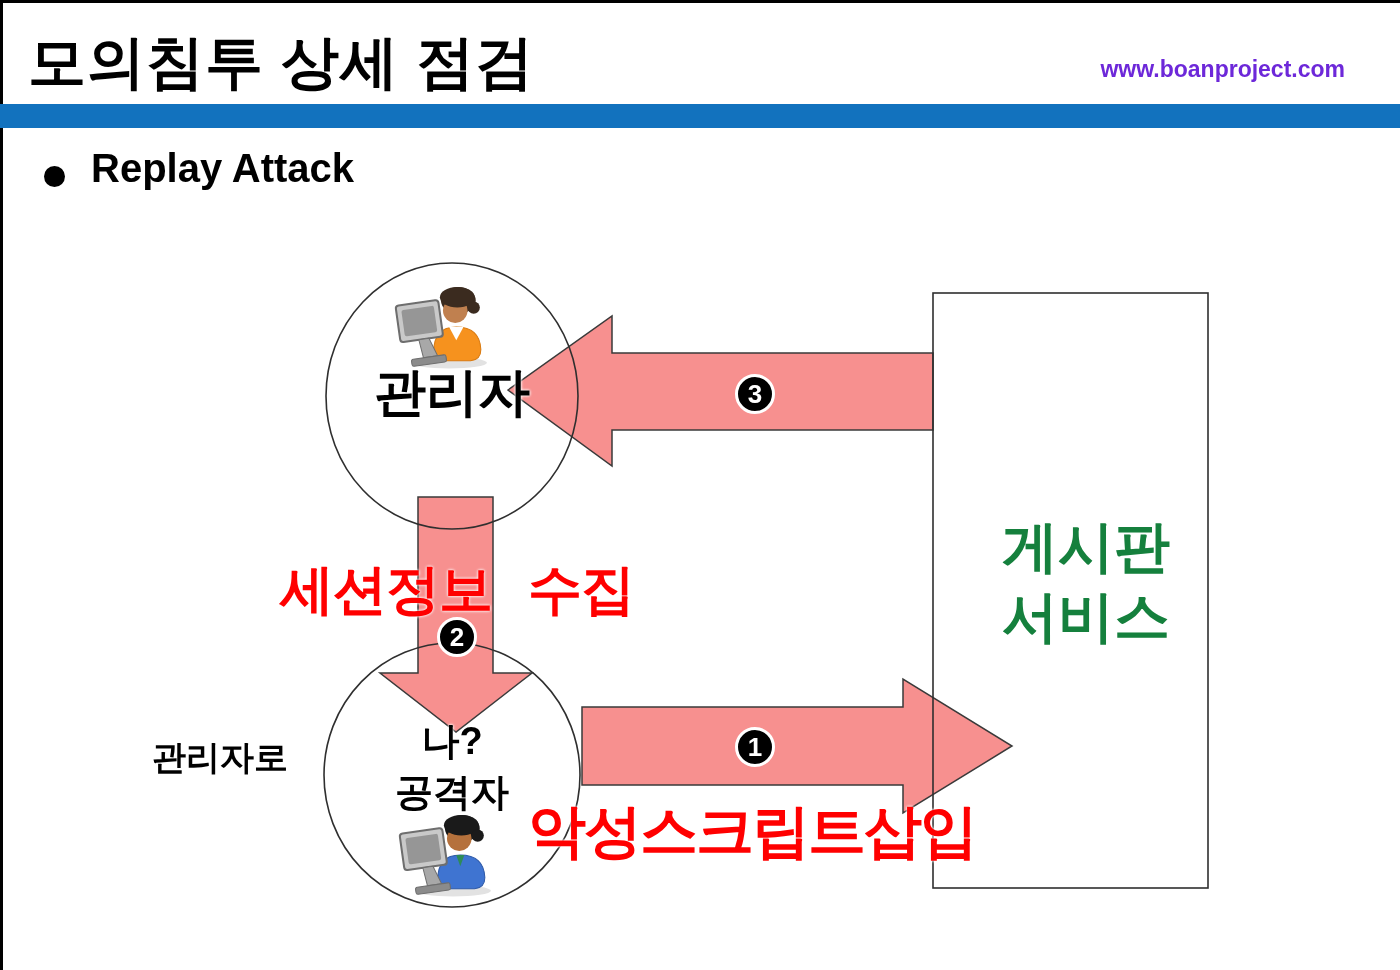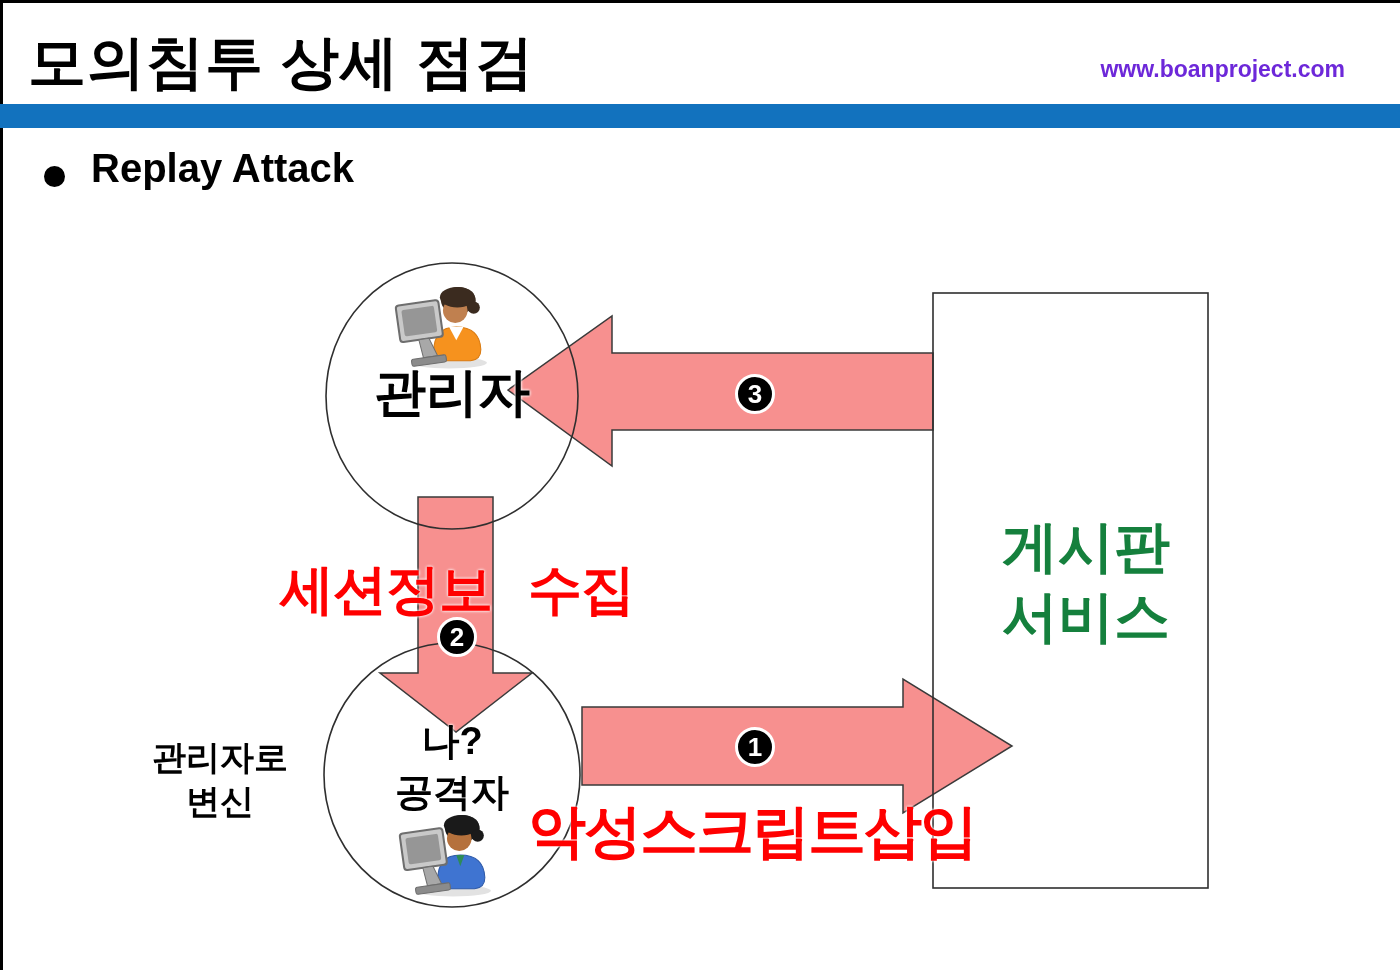--- a/index.html
+++ b/index.html
@@ -117,21 +117,20 @@
 <div class="abs badge badge-2">
   <span>2</span>
 </div>
 <div class="abs badge badge-1">
   <span>1</span>
 </div>
 <div class="abs red-label script-label">악성스크립트삽입</div>
 
 <div class="abs transform-label">
   <div>관리자로</div>
-  <div>변신</div>
 </div>
 
 <div class="abs k-label attacker-label">
   <div>나?</div>
   <div>공격자</div>
 </div>
 <svg class="abs icon-svg attacker-icon" viewBox="0 0 100 84">
   <ellipse cx="55" cy="77" rx="37" ry="5.5" fill="#e2e2e2"></ellipse>
   <ellipse cx="64" cy="16" rx="17" ry="13" fill="#1A1A1A"></ellipse>
   <circle cx="61" cy="26" r="12" fill="#B5713C"></circle>

